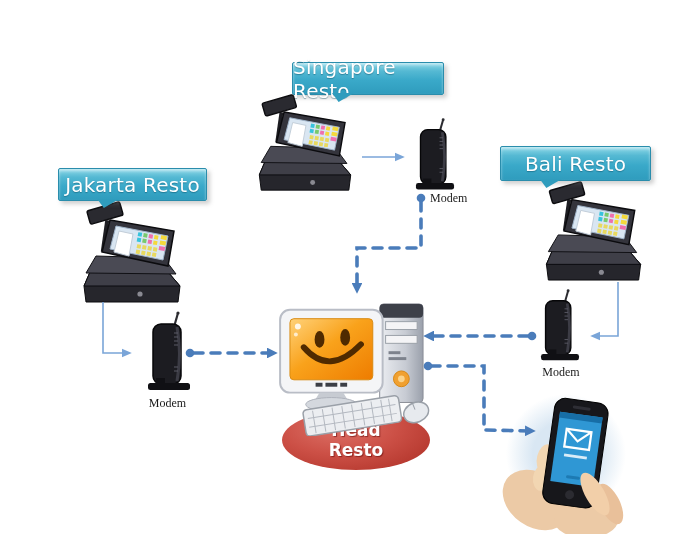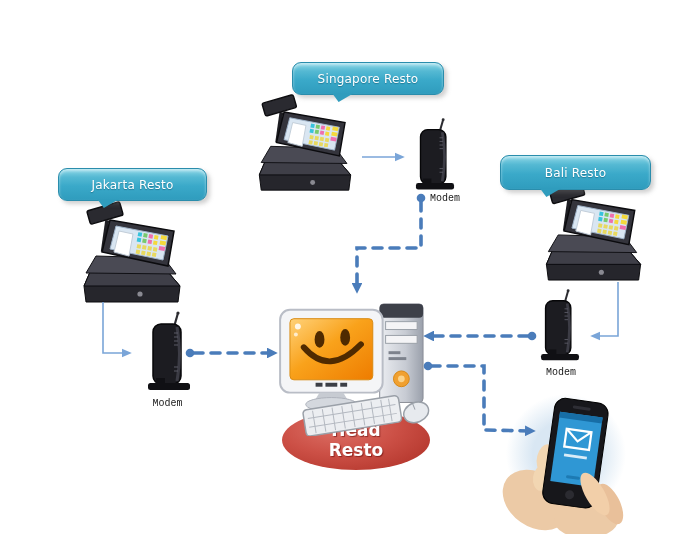--- a/index.html
+++ b/index.html
@@ -4,37 +4,37 @@
 <style>
   html,body{margin:0;padding:0;background:#fff;}
   .stage{
     position:relative;width:695px;height:537px;background:#ffffff;overflow:hidden;
     font-family:"DejaVu Sans","Liberation Sans",sans-serif;
   }
 
   
   .banner{
     position:absolute;z-index:4;
-    border-radius:9px;
+    border-radius:2px;
     background:linear-gradient(180deg,#8ed8e8 0%,#55b9d3 26%,#3aa9c9 55%,#2f9cbd 100%);
     border:1px solid #2a8dac;
     color:#fff;display:flex;align-items:center;justify-content:center;
-    font-size:12px;letter-spacing:.2px;
+    font-size:20px;letter-spacing:.2px;
     text-shadow:0 1px 1px rgba(0,60,80,.4);
     box-shadow:3px 3px 4px rgba(120,120,120,.35), inset 0 2px 3px rgba(255,255,255,.5);
   }
   .banner::after{
     content:"";position:absolute;left:26%;bottom:-8px;width:22px;height:9px;
     background:#2f9cbd;clip-path:polygon(0 0,100% 0,30% 100%);
   }
 
   
   .lbl{
-    position:absolute;z-index:4;color:#1a1a1a;font-size:10px;line-height:13px;
-    font-family:Liberation Mono, monospace;
+    position:absolute;z-index:4;color:#1a1a1a;font-size:12px;line-height:13px;
+    font-family:Liberation Serif, serif;
   }
   .lbl.center{text-align:center;}
   .note b{font-weight:bold;}
 
   
   .head-office{
     position:absolute;z-index:2;left:282px;top:410px;width:148px;height:60px;
     border-radius:50%;
     background:radial-gradient(ellipse at 38% 28%, #de7268 0%, #cc5046 45%, #ab2d23 100%);
     display:flex;flex-direction:column;align-items:center;justify-content:center;
@@ -117,21 +117,21 @@
         <rect x="18" y="69" width="9" height="6" fill="#101014"></rect>
         <rect x="10" y="74" width="42" height="7" rx="2.5" fill="#101014"></rect>
       </g>
     </defs>
   </svg>
 
   <div class="banner" style="left:58px;top:168px;width:147px;height:31px;">Jakarta Resto</div>
 
   <div class="banner" style="left:292px;top:62px;width:150px;height:31px;">Singapore Resto</div>
 
-  <div class="banner" style="left:500px;top:155px;width:149px;height:33px;">Bali Resto</div>
+  <div class="banner" style="left:500px;top:146px;width:149px;height:33px;">Bali Resto</div>
 
   <div class="icon-wrap" style="left:253px;top:93px;">
     <svg width="105" height="100" viewBox="0 0 105 105">
         <use href="#pos"></use>
       </svg>
   </div>
   <div class="icon-wrap" style="left:80px;top:200px;">
     <svg width="105" height="105" viewBox="0 0 105 105">
         <use href="#pos"></use>
       </svg>

